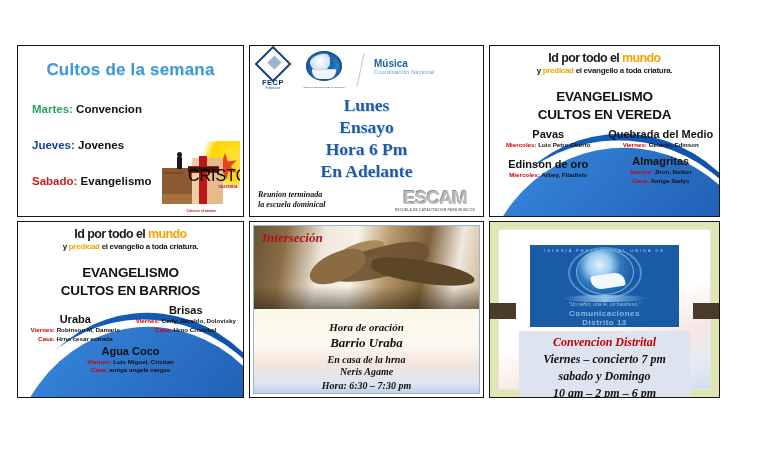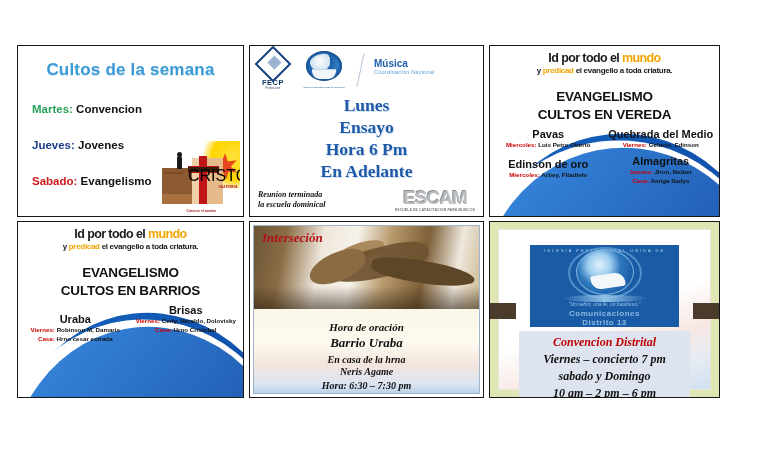--- a/index.html
+++ b/index.html
@@ -304,20 +304,25 @@
             </div>
           </div>
           <div>
             <div class="place">
               <div class="pn">Brisas</div>
               <div class="pl"><b>Viernes:</b> <span>Cerly, Heraldo, Dolovisky</span></div>
               <div class="pl"><b>Casa:</b> <span>Hrno Cristobal</span></div>
             </div>
           </div>
         </div>
+        <div class="place centerbox">
+          <div class="pn">Agua Coco</div>
+          <div class="pl"><b>Viernes:</b> <span>Luis Miguel, Cristian</span></div>
+          <div class="pl"><b>Casa:</b> <span>amiga angela vargas</span></div>
+        </div>
       </div>
     </div>
   </div>
 
   <div class="cell">
     <div class="slide s5">
       <div class="s5inner">
         <div class="hands">
           <div class="h4"></div>
           <div class="h1"></div>

